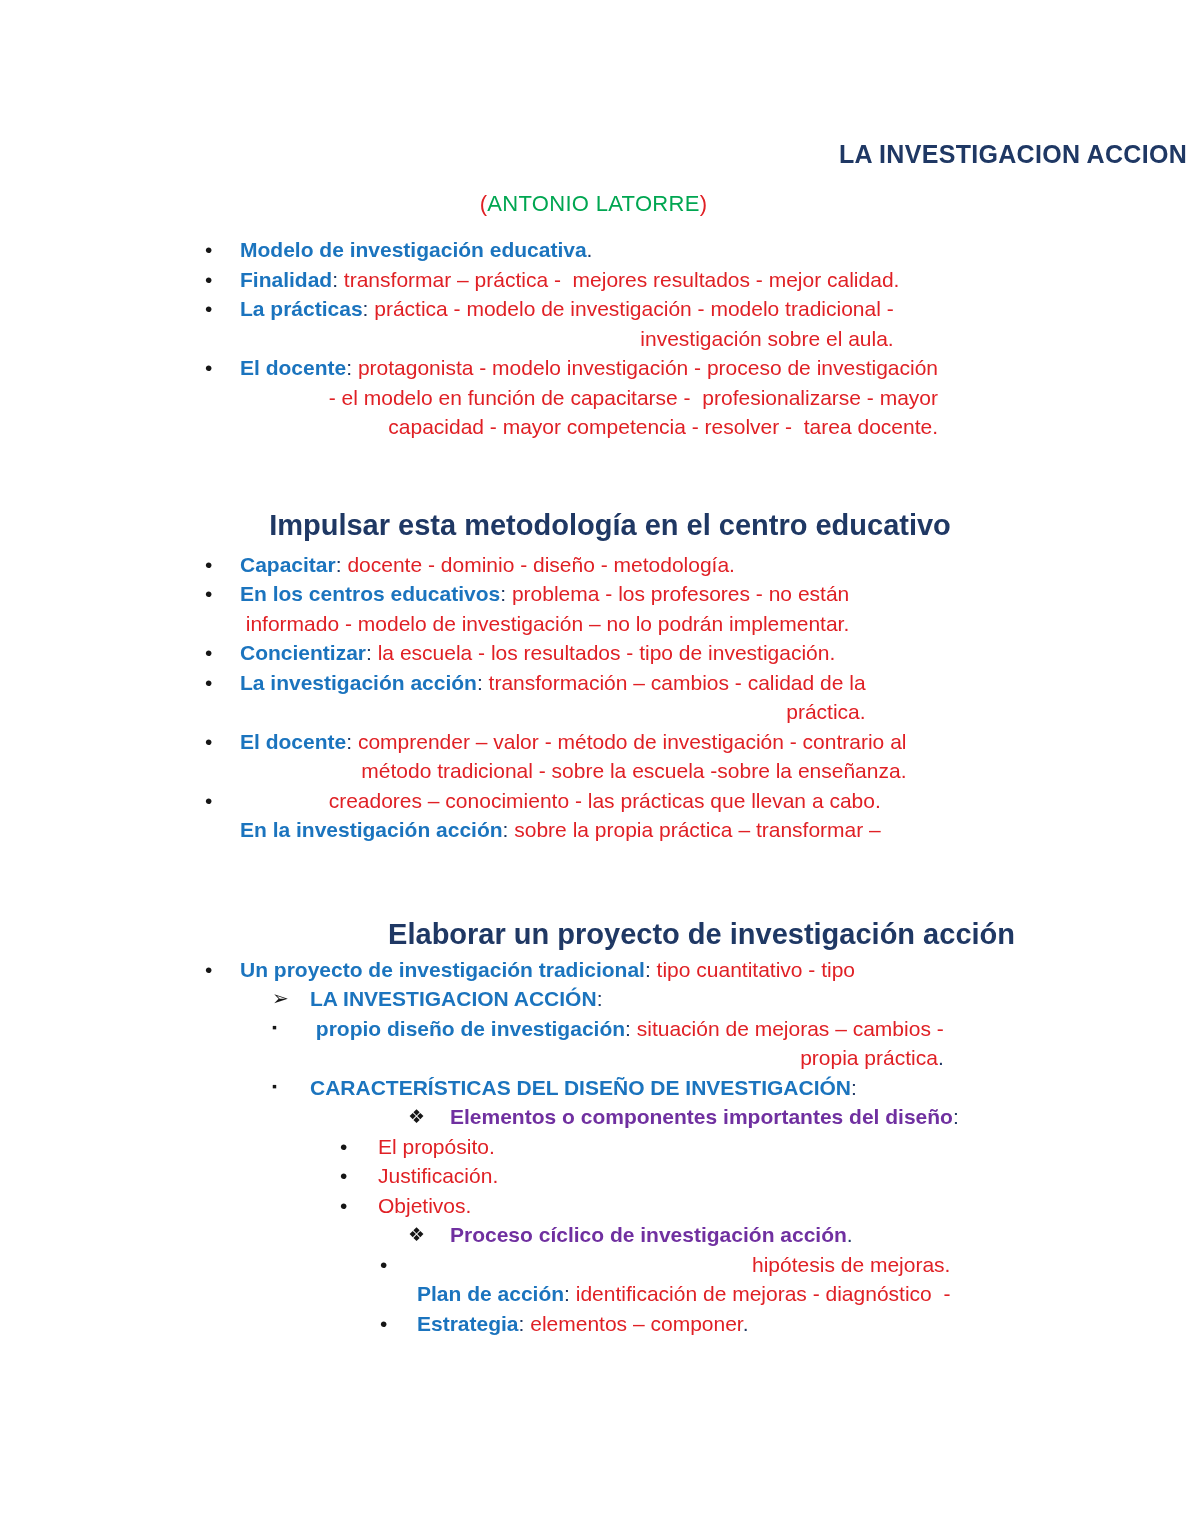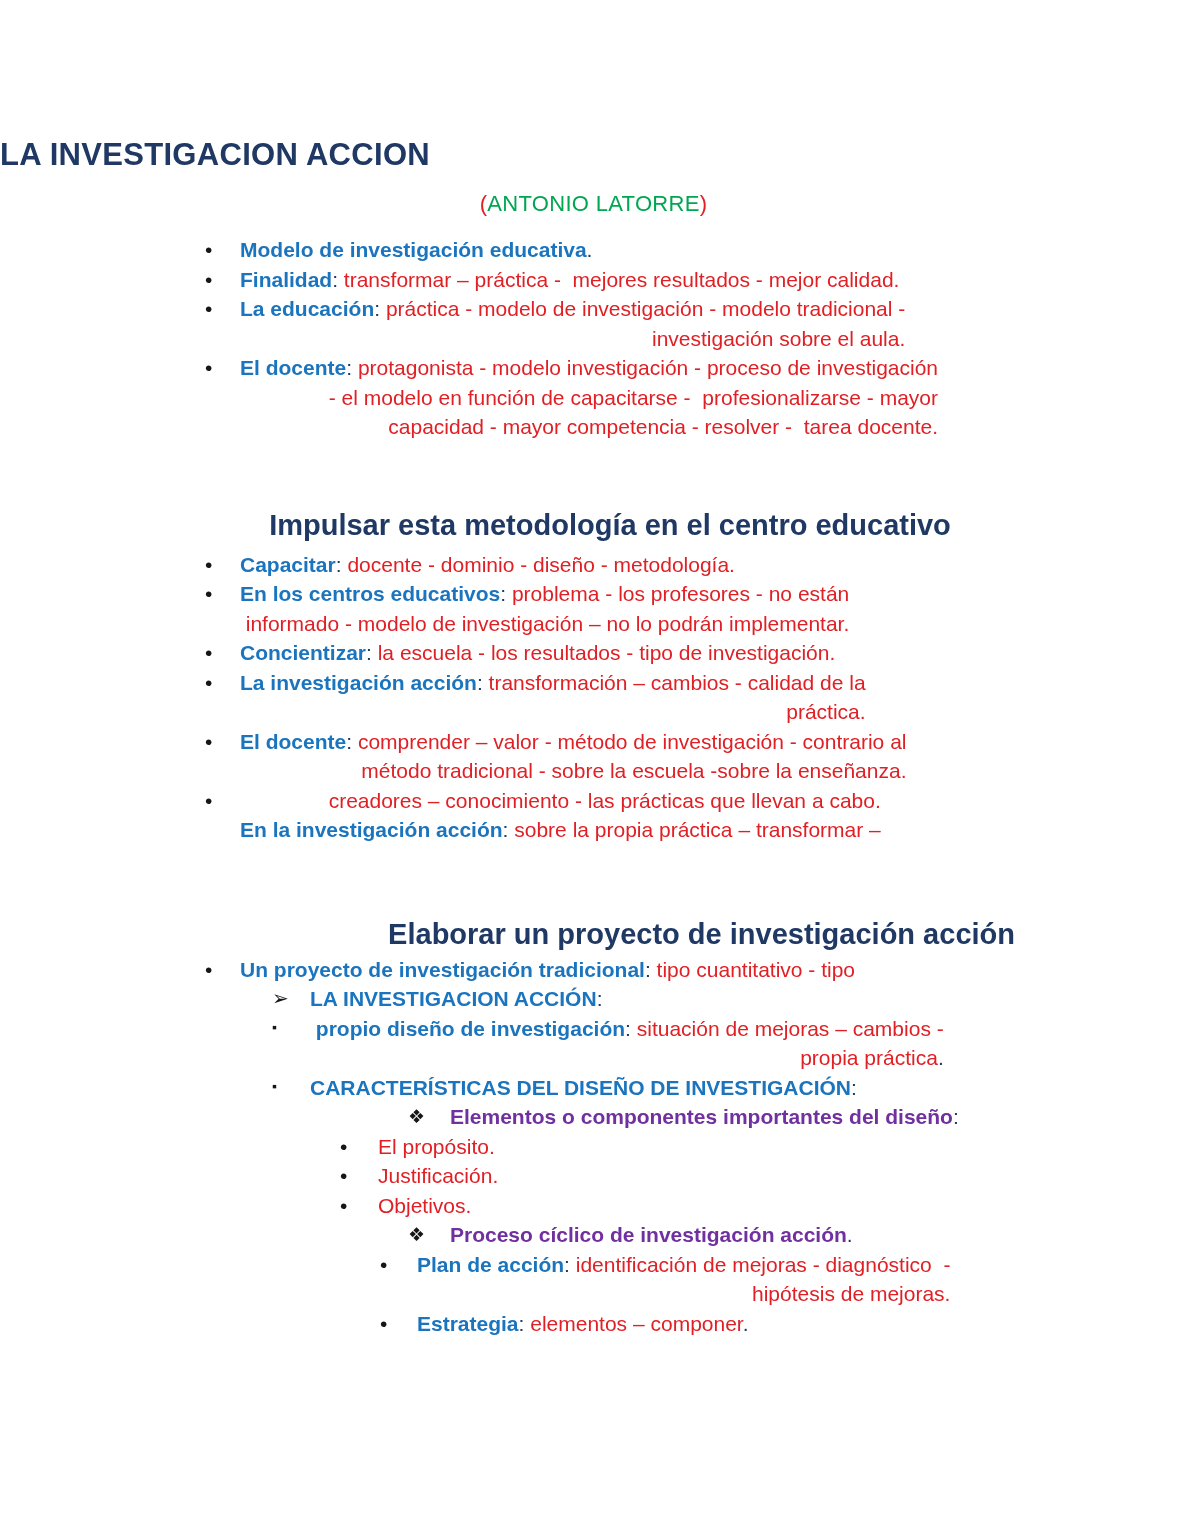--- a/index.html
+++ b/index.html
@@ -15,21 +15,21 @@
   }
   
   .c-navy{color:#1f3864;}
   .c-blue{color:#1b74be;}
   .c-red{color:#e02025;}
   .c-green{color:#00a651;}
   .c-purple{color:#7030a0;}
   .b{font-weight:700;}
 
   
-  .blk-h1{font-size:31px;line-height:33px;font-weight:700;text-align:left;letter-spacing:.3px;}
+  .blk-h1{font-size:25px;line-height:33px;font-weight:700;text-align:right;letter-spacing:.3px;}
   .blk-subtitle{font-size:22px;line-height:30px;text-align:center;margin-top:18px;letter-spacing:.3px;}
   .blk-h2{margin:64px 0 6px 205px;width:810px;text-align:center;font-size:29px;line-height:38px;font-weight:700;}
   .blk-h3{margin:70px 0 2px 205px;width:810px;text-align:right;font-size:29px;line-height:38px;font-weight:700;}
   .blk-subtitle + .row{margin-top:16px;}
 
   
   .row{display:flex;font-size:21px;line-height:29.5px;}
   .row .txt{white-space:pre-wrap;text-align:right;}
   .lvl1{margin-left:205px;width:810px;}
   .lvl1>.bullet{flex:0 0 35px;}
@@ -66,21 +66,21 @@
       <div class="row lvl1">
         <span class="bullet g-dot">•</span>
         <div class="txt"><div class="ln"><span class="c-blue b">Modelo de investigación educativa</span><span class="c-navy">.</span></div></div>
       </div>
       <div class="row lvl1">
         <span class="bullet g-dot">•</span>
         <div class="txt"><div class="ln"><span class="c-blue b">Finalidad</span><span class="c-navy">: </span><span class="c-red">transformar – práctica -  mejores resultados - mejor calidad.</span></div></div>
       </div>
       <div class="row lvl1">
         <span class="bullet g-dot">•</span>
-        <div class="txt"><div class="ln"><span class="c-blue b">La educación</span><span class="c-navy">: </span><span class="c-red">práctica - modelo de investigación - modelo tradicional -</span></div><div class="ln"><span class="c-red">investigación sobre el aula.</span></div></div>
+        <div class="txt"><div class="ln"><span class="c-blue b">La prácticas</span><span class="c-navy">: </span><span class="c-red">práctica - modelo de investigación - modelo tradicional -</span></div><div class="ln"><span class="c-red">investigación sobre el aula.</span></div></div>
       </div>
       <div class="row lvl1">
         <span class="bullet g-dot">•</span>
         <div class="txt"><div class="ln"><span class="c-blue b">El docente</span><span class="c-navy">: </span><span class="c-red">protagonista - modelo investigación - proceso de investigación</span></div><div class="ln"><span class="c-red">- el modelo en función de capacitarse -  profesionalizarse - mayor</span></div><div class="ln"><span class="c-red">capacidad - mayor competencia - resolver -  tarea docente.</span></div></div>
       </div>
       <div class="blk-h2">
         <div class="txt">
           <div class="ln"><span class="c-navy b">Impulsar esta metodología en el centro educativo</span></div>
         </div>
       </div>
@@ -144,20 +144,20 @@
       <div class="row lvl3">
         <span class="bullet g-dot">•</span>
         <div class="txt"><div class="ln"><span class="c-red">Objetivos.</span></div></div>
       </div>
       <div class="row lvl3d">
         <span class="bullet g-diamond">❖</span>
         <div class="txt"><div class="ln"><span class="c-purple b">Proceso cíclico de investigación acción</span><span class="c-navy">.</span></div></div>
       </div>
       <div class="row lvl4">
         <span class="bullet g-dot">•</span>
-        <div class="txt"><div class="ln"><span class="c-blue b">Plan de acción</span><span class="c-navy">: </span><span class="c-red">identificación de mejoras - diagnóstico  -</span></div><div class="ln"><span class="c-red">hipótesis de mejoras.</span></div></div>
+        <div class="txt"><div class="ln"><span class="c-red">hipótesis de mejoras.</span></div><div class="ln"><span class="c-blue b">Plan de acción</span><span class="c-navy">: </span><span class="c-red">identificación de mejoras - diagnóstico  -</span></div></div>
       </div>
       <div class="row lvl4">
         <span class="bullet g-dot">•</span>
         <div class="txt"><div class="ln"><span class="c-blue b">Estrategia</span><span class="c-navy">: </span><span class="c-red">elementos – componer</span><span class="c-navy">.</span></div></div>
       </div>
     </main>
 </div>
 
 </body></html>

